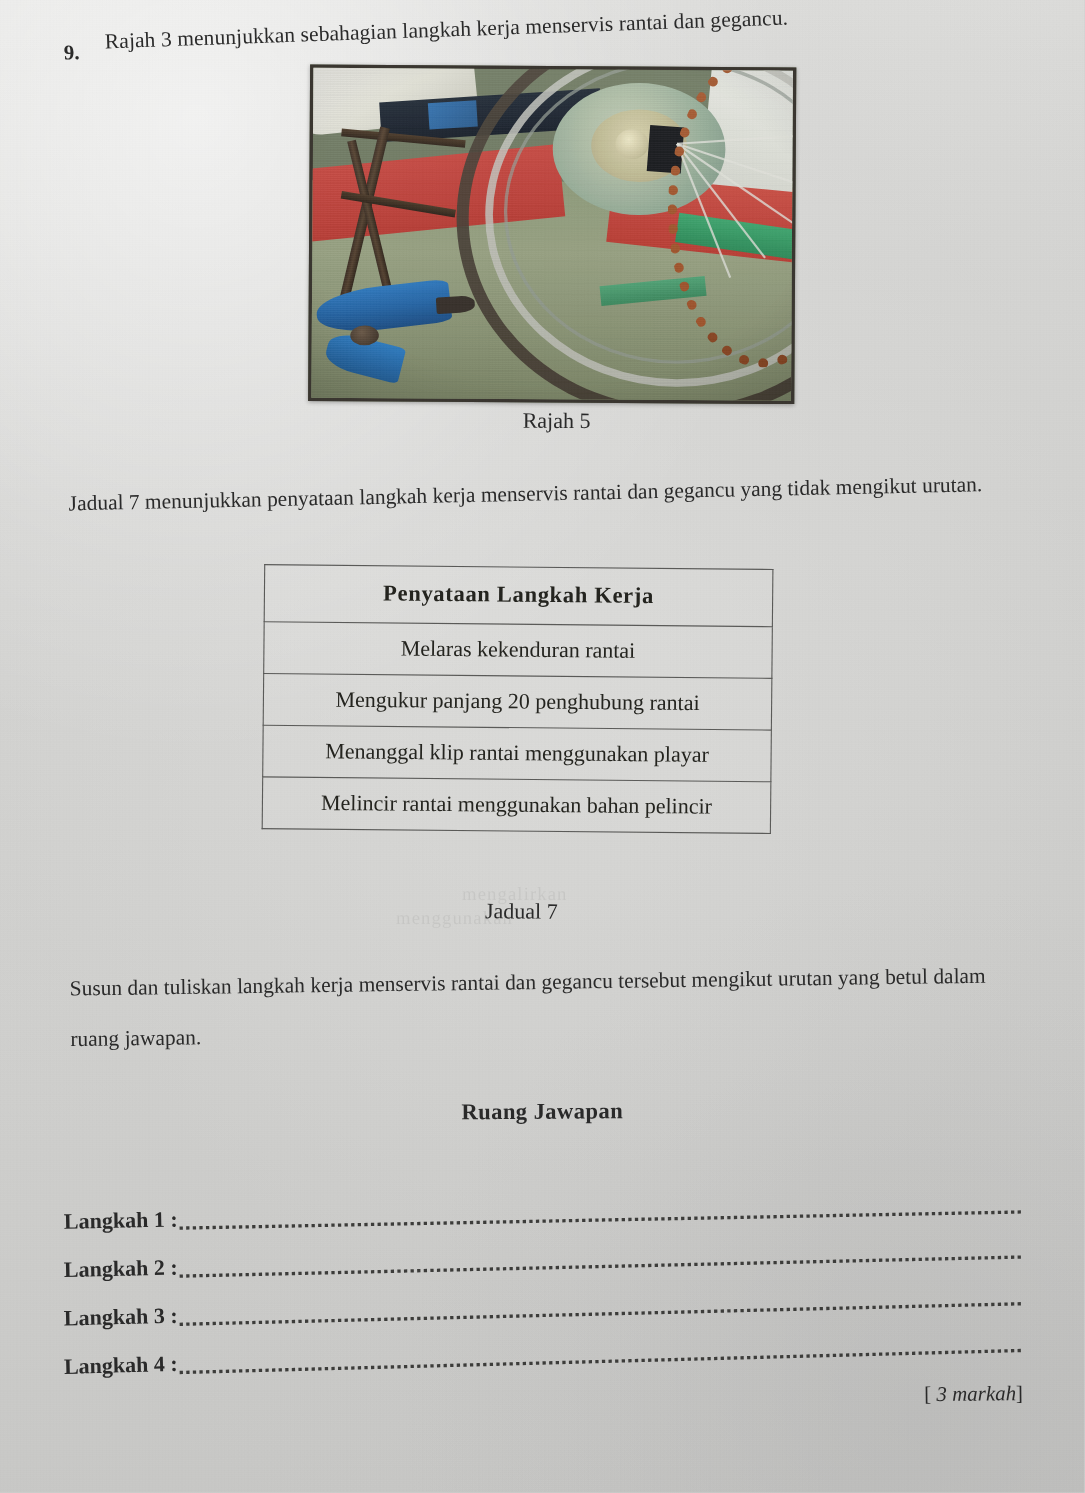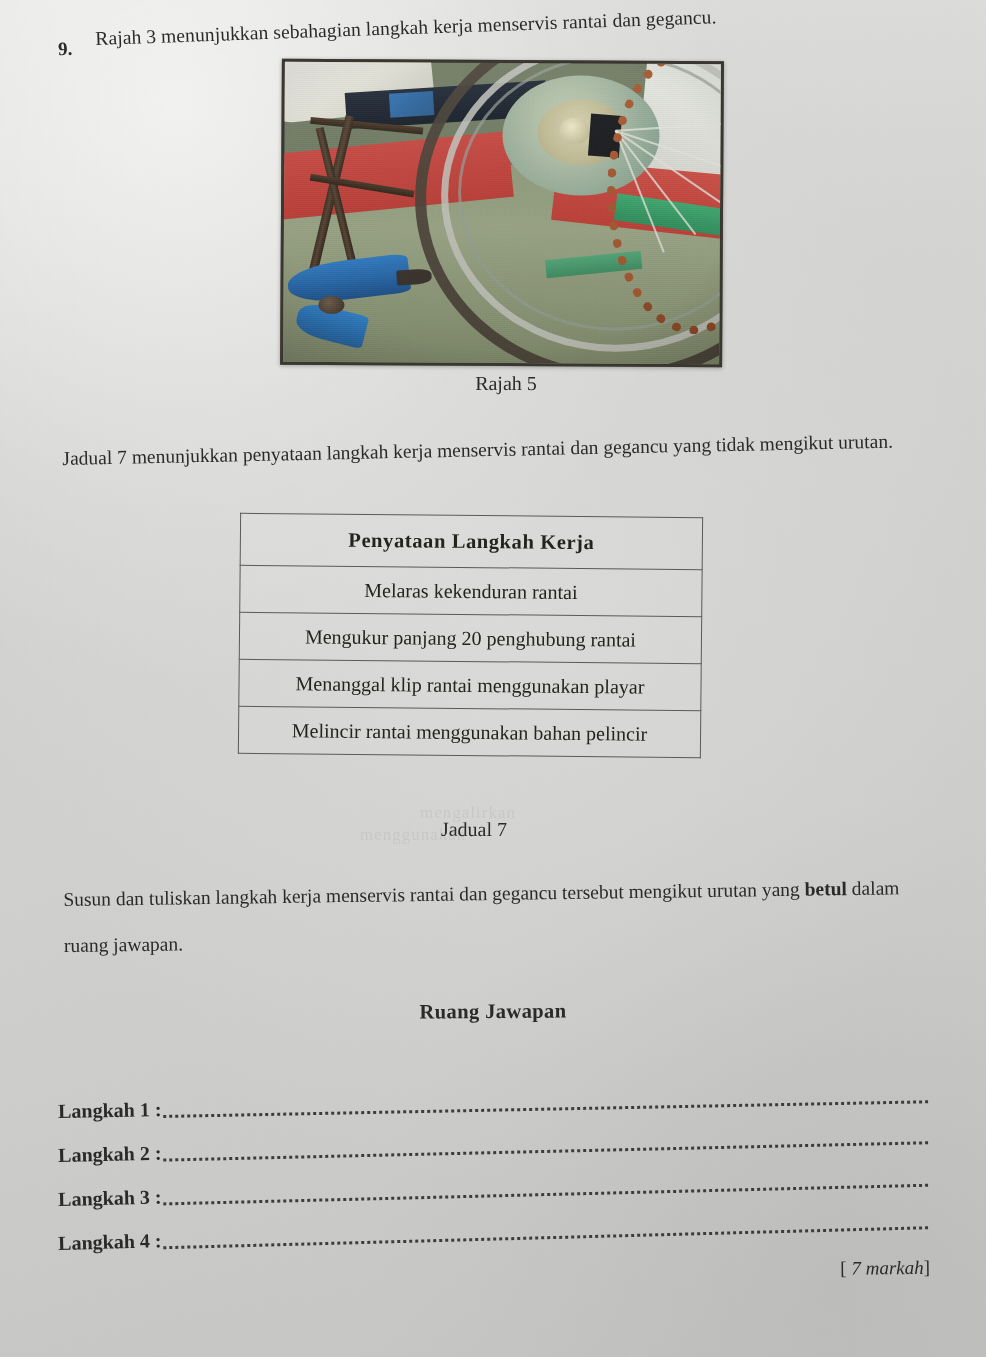--- a/index.html
+++ b/index.html
@@ -295,21 +295,21 @@
 
   
   #instruction {
     left: 63px; top: 877px;
     width: 860px;
     font-size: 19.5px;
     line-height: 46px;
     transform: rotate(-0.8deg);
     transform-origin: left top;
   }
-  #instruction b { font-weight: bold; }
+  #instruction b { font-weight: normal; }
 
   
   #answer-heading {
     left: 393px; top: 1000px;
     width: 200px;
     text-align: center;
     font-weight: bold;
     font-size: 20.5px;
     letter-spacing: 0.4px;
     transform: rotate(-0.4deg);
@@ -453,16 +453,16 @@
     <div class="ans-row">
       <span class="ans-label">Langkah 3 :</span>
       <span class="ans-dots"></span>
     </div>
     <div class="ans-row">
       <span class="ans-label">Langkah 4 :</span>
       <span class="ans-dots"></span>
     </div>
   </div>
 
-  <div class="content" id="marks"><span>[ </span><i>7 markah</i><span>]</span></div>
+  <div class="content" id="marks"><span>[ </span><i>3 markah</i><span>]</span></div>
 
   <div id="grain"></div>
 </div>
 
 </body></html>

